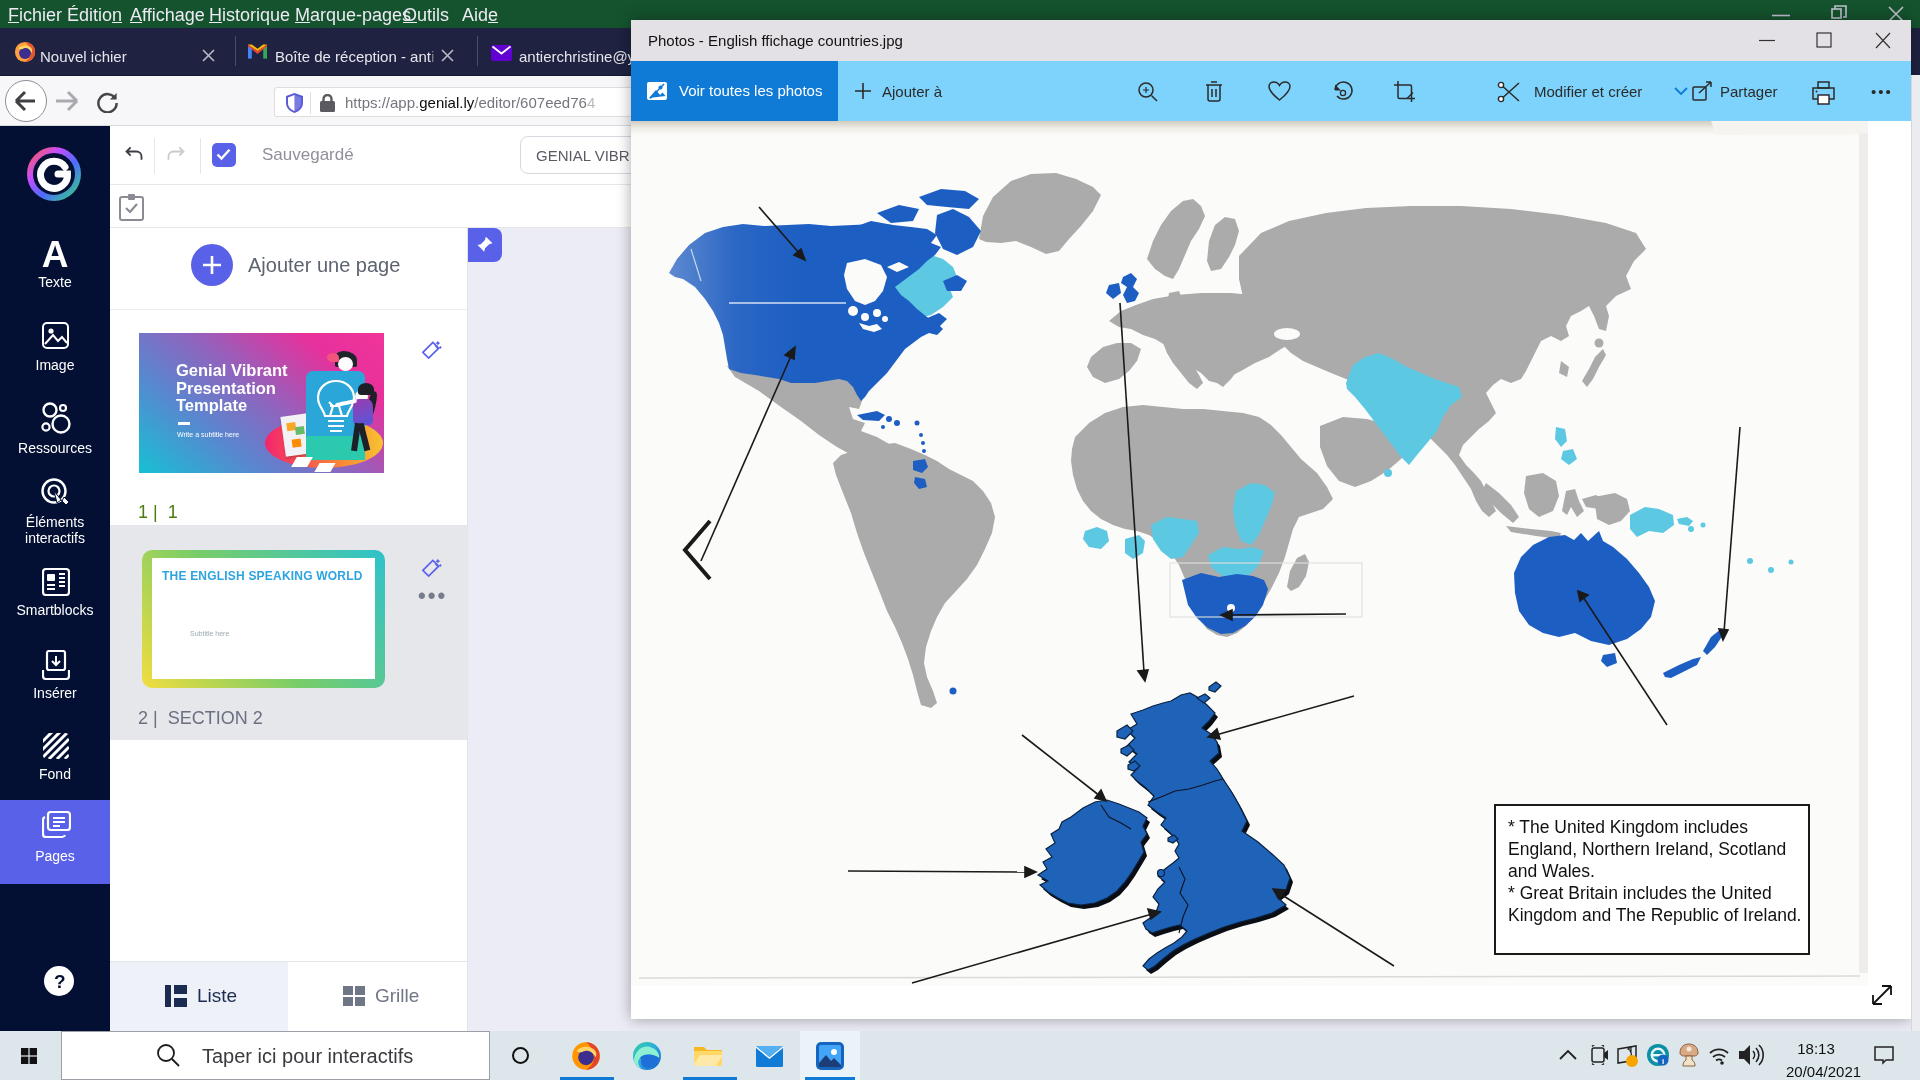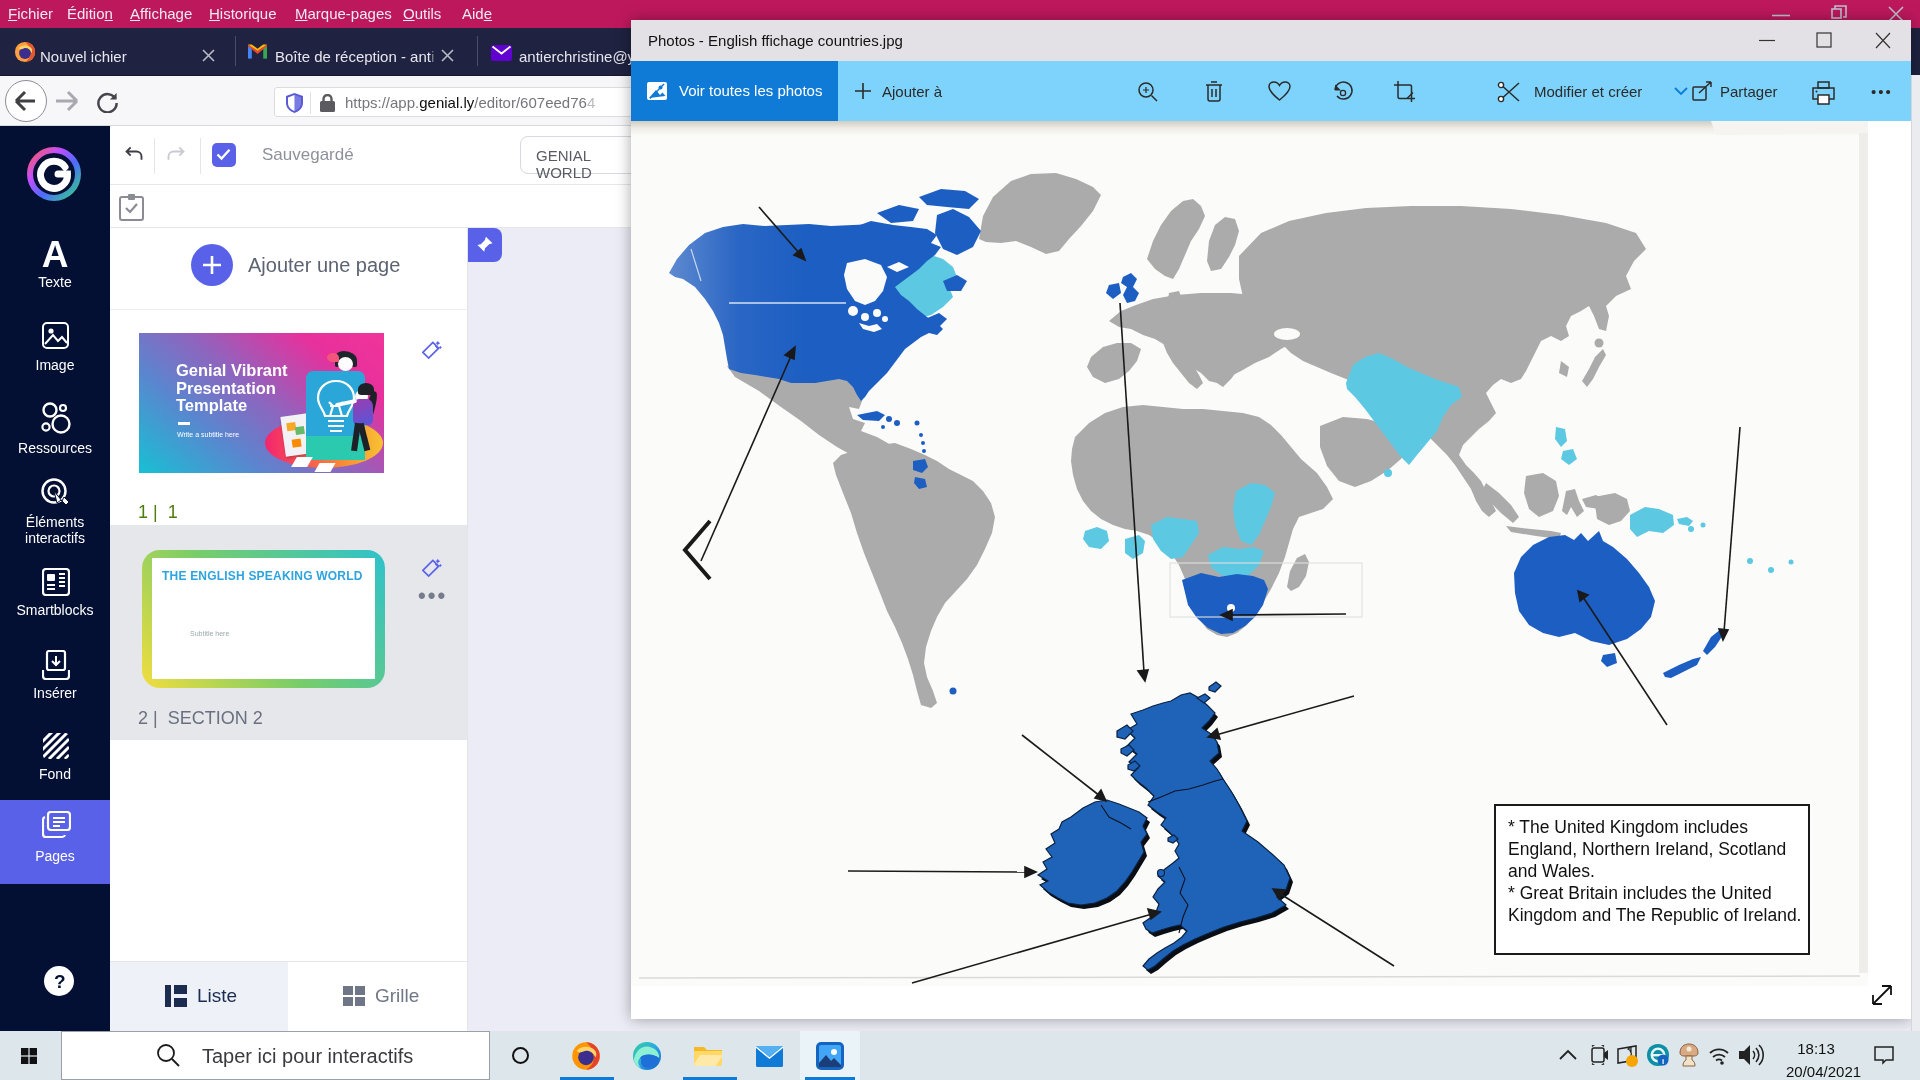--- a/index.html
+++ b/index.html
@@ -1,18 +1,18 @@
 <!DOCTYPE html>
 <html><head>
 <meta charset="utf-8">
 <style>
 *{margin:0;padding:0;box-sizing:border-box}
 html,body{width:1920px;height:1080px;overflow:hidden;font-family:"Liberation Sans",sans-serif;background:#fff}
 .a{position:absolute}
-#menubar{left:0;top:0;width:1920px;height:28px;background:#be185d;color:#eceaf2;font-size:15px}
+#menubar{left:0;top:0;width:1920px;height:28px;background:#14532d;color:#eceaf2;font-size:18px}
 #menubar > span{position:absolute;top:5px}
 #tabbar{left:0;top:28px;width:1920px;height:47px;background:#1f2240;color:#e7e6ee;font-size:15px}
 .tabsep{position:absolute;top:8px;width:1px;height:30px;background:#494d6b}
 #navbar{left:0;top:75px;width:1920px;height:51px;background:#f7f7f9;border-top:1px solid #15172e;border-bottom:1px solid #d9d9dd}
 #urlbar{position:absolute;left:274px;top:11px;width:1000px;height:30px;background:#fff;border:1px solid #ddd;border-radius:3px;font-size:15px;color:#75757e}
 #sidebar{left:0;top:126px;width:110px;height:905px;background:#030f33;color:#fff;font-size:14px}
 .sbitem{position:absolute;width:110px;text-align:center}
 #gtop{left:110px;top:126px;width:1810px;height:59px;background:#fff;border-bottom:1px solid #e7e7ea}
 #gtop2{left:110px;top:186px;width:1810px;height:42px;background:#fff;border-bottom:1px solid #e7e7ea}
 #canvas{left:110px;top:228px;width:1810px;height:803px;background:#ebecf5}
@@ -117,21 +117,21 @@
       <path d="M16 4 L21 9 l-5 5 M21 9 h-12 a6 6 0 0 0 -6 6 v4" stroke="#cacad1" stroke-width="2.2" fill="none"></path>
     </svg>
  <div class="a" style="left:90px;top:12px;width:1px;height:36px;background:#e6e6ea"></div>
  <div class="a" style="left:102px;top:17px;width:24px;height:24px;background:#5a61e9;border-radius:5px">
   <svg style="margin:5px 0 0 4px" width="15" height="13" viewBox="0 0 15 13">
         <path d="M1.5 6.5 L5.5 10.5 L13.5 1.8" stroke="#fff" stroke-width="2.4" fill="none"></path>
       </svg>
  </div>
  <span class="a" style="left:152px;top:19px;font-size:17px;color:#90909b">Sauvegardé</span>
  <div class="a" style="left:410px;top:10px;width:130px;height:38px;border:1px solid #d8d8e0;border-radius:8px;background:#fff;font-size:15px;color:#5b5b66">
-      <span style="position:absolute;left:15px;top:10px">GENIAL WORLD</span>
+      <span style="position:absolute;left:15px;top:10px">GENIAL VIBR</span>
     </div>
 </div>
 <div class="a" id="gtop2">
  <svg class="a" style="left:9px;top:8px" width="25" height="27" viewBox="0 0 25 27">
   <rect x="1" y="3" width="23" height="23" rx="2" fill="none" stroke="#8b8b94" stroke-width="2"></rect>
   <rect x="9" y="0" width="7" height="6" rx="1" fill="#8b8b94"></rect>
   <path d="M7 14 l4 4 7 -8" stroke="#8b8b94" stroke-width="2.2" fill="none"></path>
  </svg>
 </div>
 
@@ -248,21 +248,21 @@
   <div class="a" style="left:155px;top:124px;width:16px;height:10px;background:#fff;transform:skewX(-30deg)"></div>
   <div class="a" style="left:178px;top:130px;width:16px;height:9px;background:#fff;transform:skewX(-30deg)"></div>
  </div>
  <svg class="a" style="left:312px;top:110px" width="20" height="22" viewBox="0 0 24 24">
       <path d="M13 4 l7 7 -12 12 -7 -7z M16 8 l3 3" stroke="#5a61e9" stroke-width="2" fill="none"></path>
       <path d="M19 2 l1 2 2 1 -2 1 -1 2 -1 -2 -2 -1 2 -1z M22 8 l.7 1.4 1.4 .7 -1.4 .7 -.7 1.4 -.7 -1.4 -1.4 -.7 1.4 -.7z" fill="#5a61e9"></path>
     </svg>
  <div class="a" style="left:28px;top:274px;font-size:18px;color:#4d7c0f">1 | &nbsp;1</div>
 
  <div class="a" style="left:0;top:297px;width:357px;height:215px;background:#e6e7eb">
-  <div class="a" style="left:32px;top:25px;width:243px;height:138px;border-radius:18px;background:linear-gradient(52deg,#f2dd3e 0%,#79cd68 45%,#2ec2cc 100%)">
+  <div class="a" style="left:32px;top:25px;width:243px;height:138px;border-radius:10px;background:linear-gradient(52deg,#f2dd3e 0%,#79cd68 45%,#2ec2cc 100%)">
    <div class="a" style="left:10px;top:8px;width:223px;height:121px;background:#fff">
     <span class="a" style="left:10px;top:11px;font-size:12px;font-weight:bold;color:#2ea4df;letter-spacing:.2px">THE ENGLISH SPEAKING WORLD</span>
     <span class="a" style="left:38px;top:72px;font-size:7px;color:#9aa">Subtitle here</span>
    </div>
   </div>
   <svg class="a" style="left:312px;top:31px" width="20" height="22" viewBox="0 0 24 24">
         <path d="M13 4 l7 7 -12 12 -7 -7z M16 8 l3 3" stroke="#5a61e9" stroke-width="2" fill="none"></path>
         <path d="M19 2 l1 2 2 1 -2 1 -1 2 -1 -2 -2 -1 2 -1z M22 8 l.7 1.4 1.4 .7 -1.4 .7 -.7 1.4 -.7 -1.4 -1.4 -.7 1.4 -.7z" fill="#5a61e9"></path>
       </svg>
   <div class="a" style="left:308px;top:58px;color:#767d8a;font-size:22px;letter-spacing:2px;font-weight:bold">•••</div>

